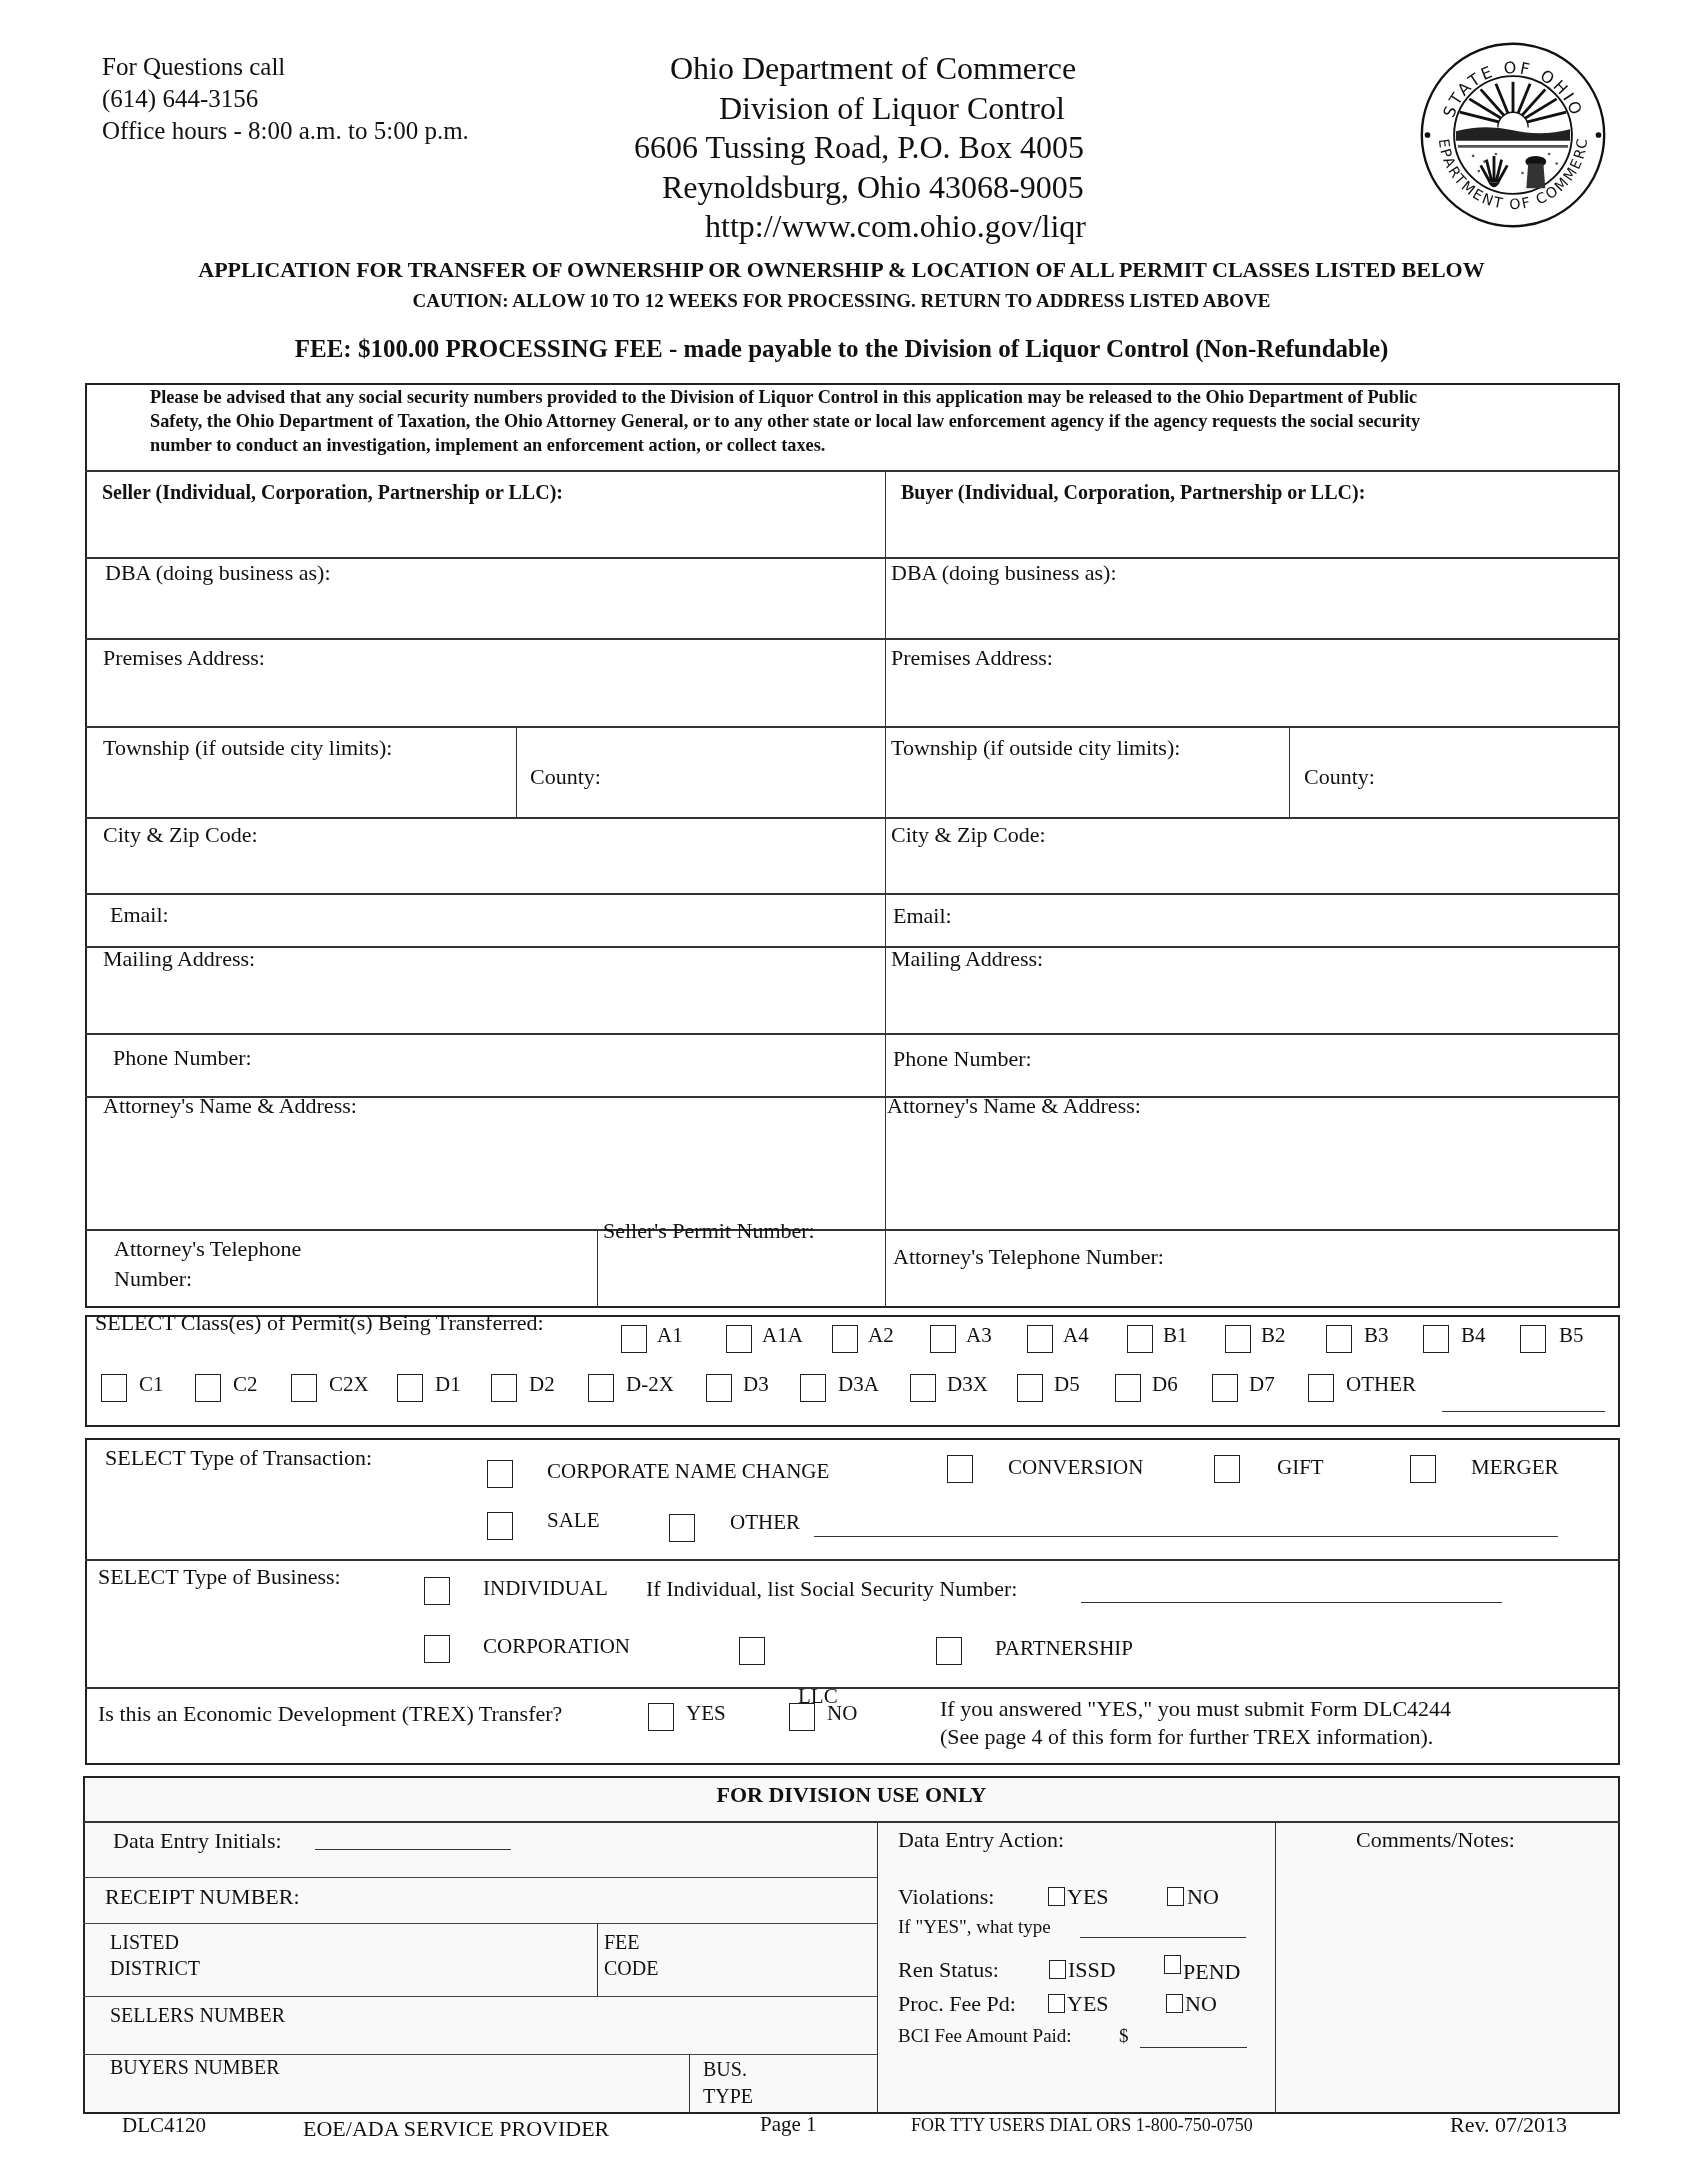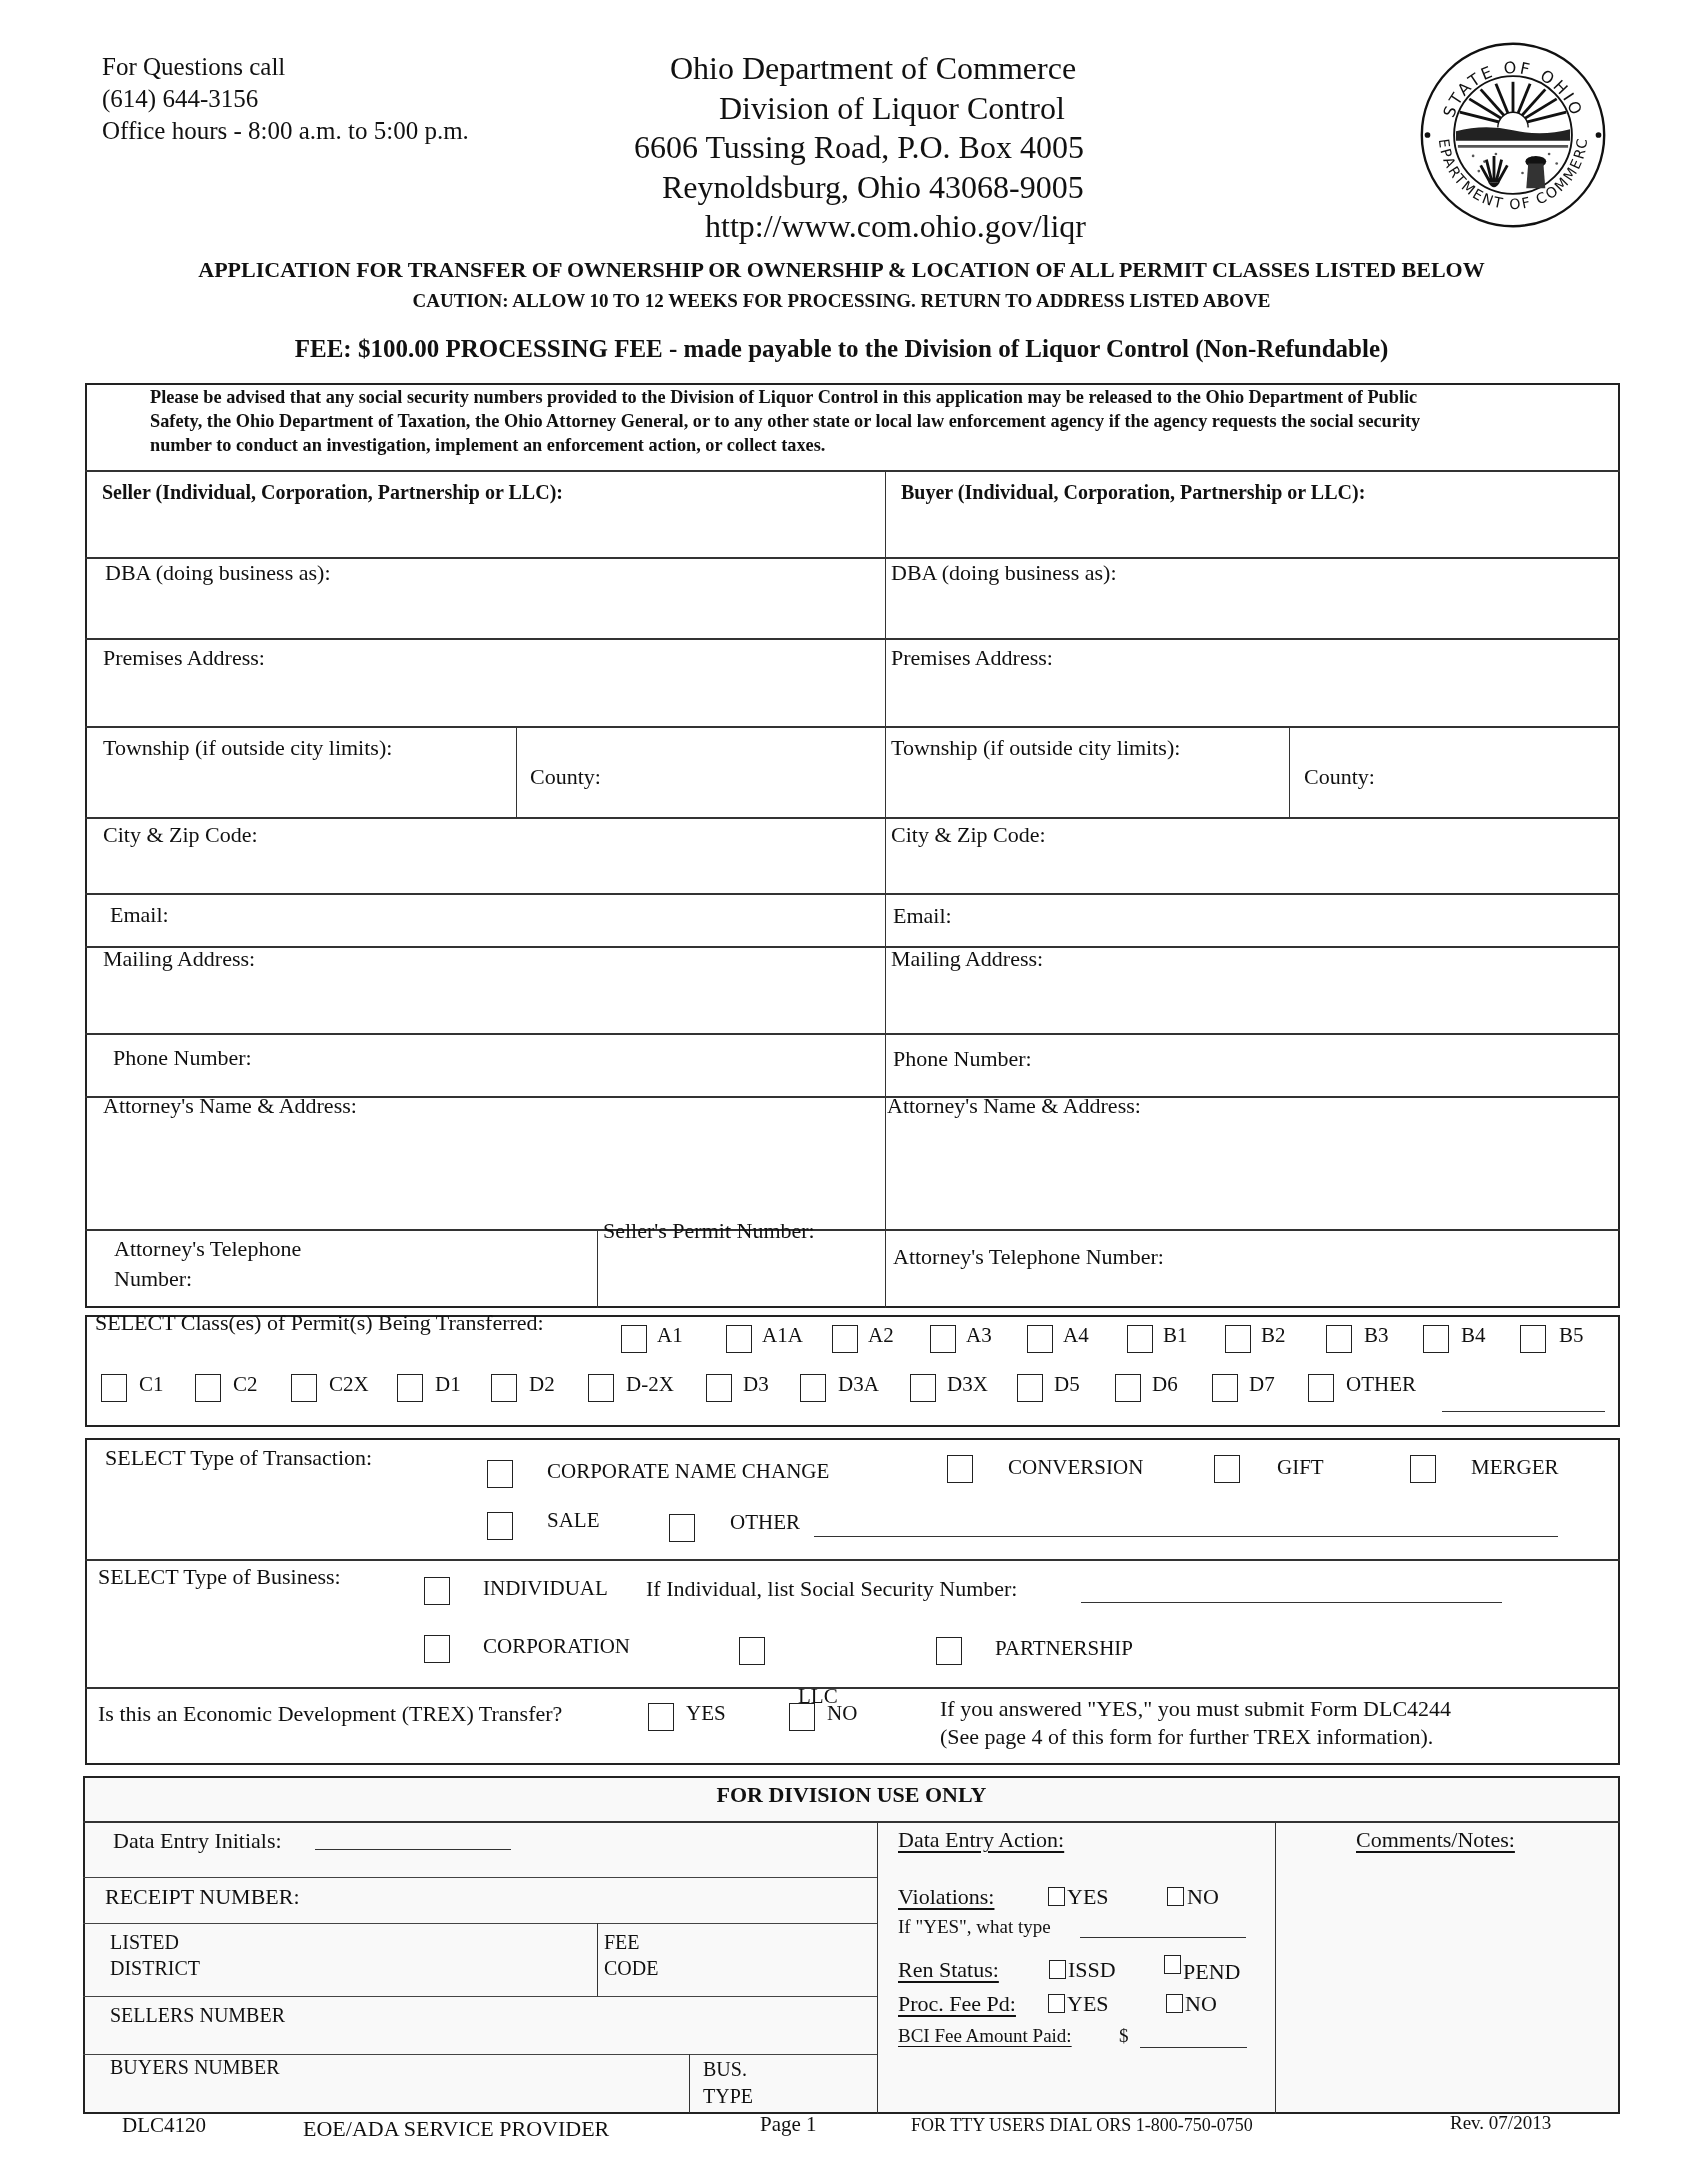--- a/index.html
+++ b/index.html
@@ -17,21 +17,21 @@
   .hline.thin { border-top: 1.5px solid #444; }
   .vline { position: absolute; width: 0; border-left: 1.5px solid #333; }
   .lbl { font-size: 22px; }
   .lbl-b { font-size: 20px; font-weight: bold; }
   .cb { position: absolute; width: 26px; height: 28px; border: 1.6px solid #222; box-sizing: border-box; background: #fff; cursor: pointer; }
   .cb.sm { width: 17px; height: 19px; }
   .opt { font-size: 21px; }
   .uline { position: absolute; height: 0; border-top: 1.5px solid #333; }
   .field { position: absolute; cursor: text; }
   .division { background: #f9f9f9; }
-  .u { text-decoration: underline; text-underline-offset: 4px; }
+  .u { text-underline-offset: 4px; }
   .small { font-size: 20px; }
   .seal { position: absolute; left: 1418px; top: 40px; width: 190px; height: 190px; }
 </style>
 </head>
 <body>
 
 <div class="abs hdr-left" style="left:102px; top:51px;">
   <div>For Questions call</div>
   <div>(614) 644-3156</div>
   <div>Office hours - 8:00 a.m. to 5:00 p.m.</div>
@@ -351,14 +351,14 @@
 <div class="abs" style="left:1119px; top:2025px; font-size:19px;">$</div>
 <div class="uline" style="left:1140px; top:2047px; width:107px;"></div>
 
 <div class="abs lbl u" style="left:1356px; top:1827px;">Comments/Notes:</div>
 <textarea class="field" style="left: 1279px; top: 1861px; width: 335px; height: 248px; border: none; background: transparent; resize: none; outline: none;"></textarea>
 
 <div class="abs" style="left:122px; top:2113px; font-size:21px;">DLC4120</div>
 <div class="abs" style="left:303px; top:2116px; font-size:22px;">EOE/ADA SERVICE PROVIDER</div>
 <div class="abs" style="left:760px; top:2112px; font-size:21px;">Page 1</div>
 <div class="abs" style="left:911px; top:2115px; font-size:18px;">FOR TTY USERS DIAL ORS 1-800-750-0750</div>
-<div class="abs" style="left:1450px; top:2112px; font-size:19px;">Rev. 07/2013</div>
+<div class="abs" style="left:1450px; top:2112px; font-size:22px;">Rev. 07/2013</div>
 
 
 </body></html>

